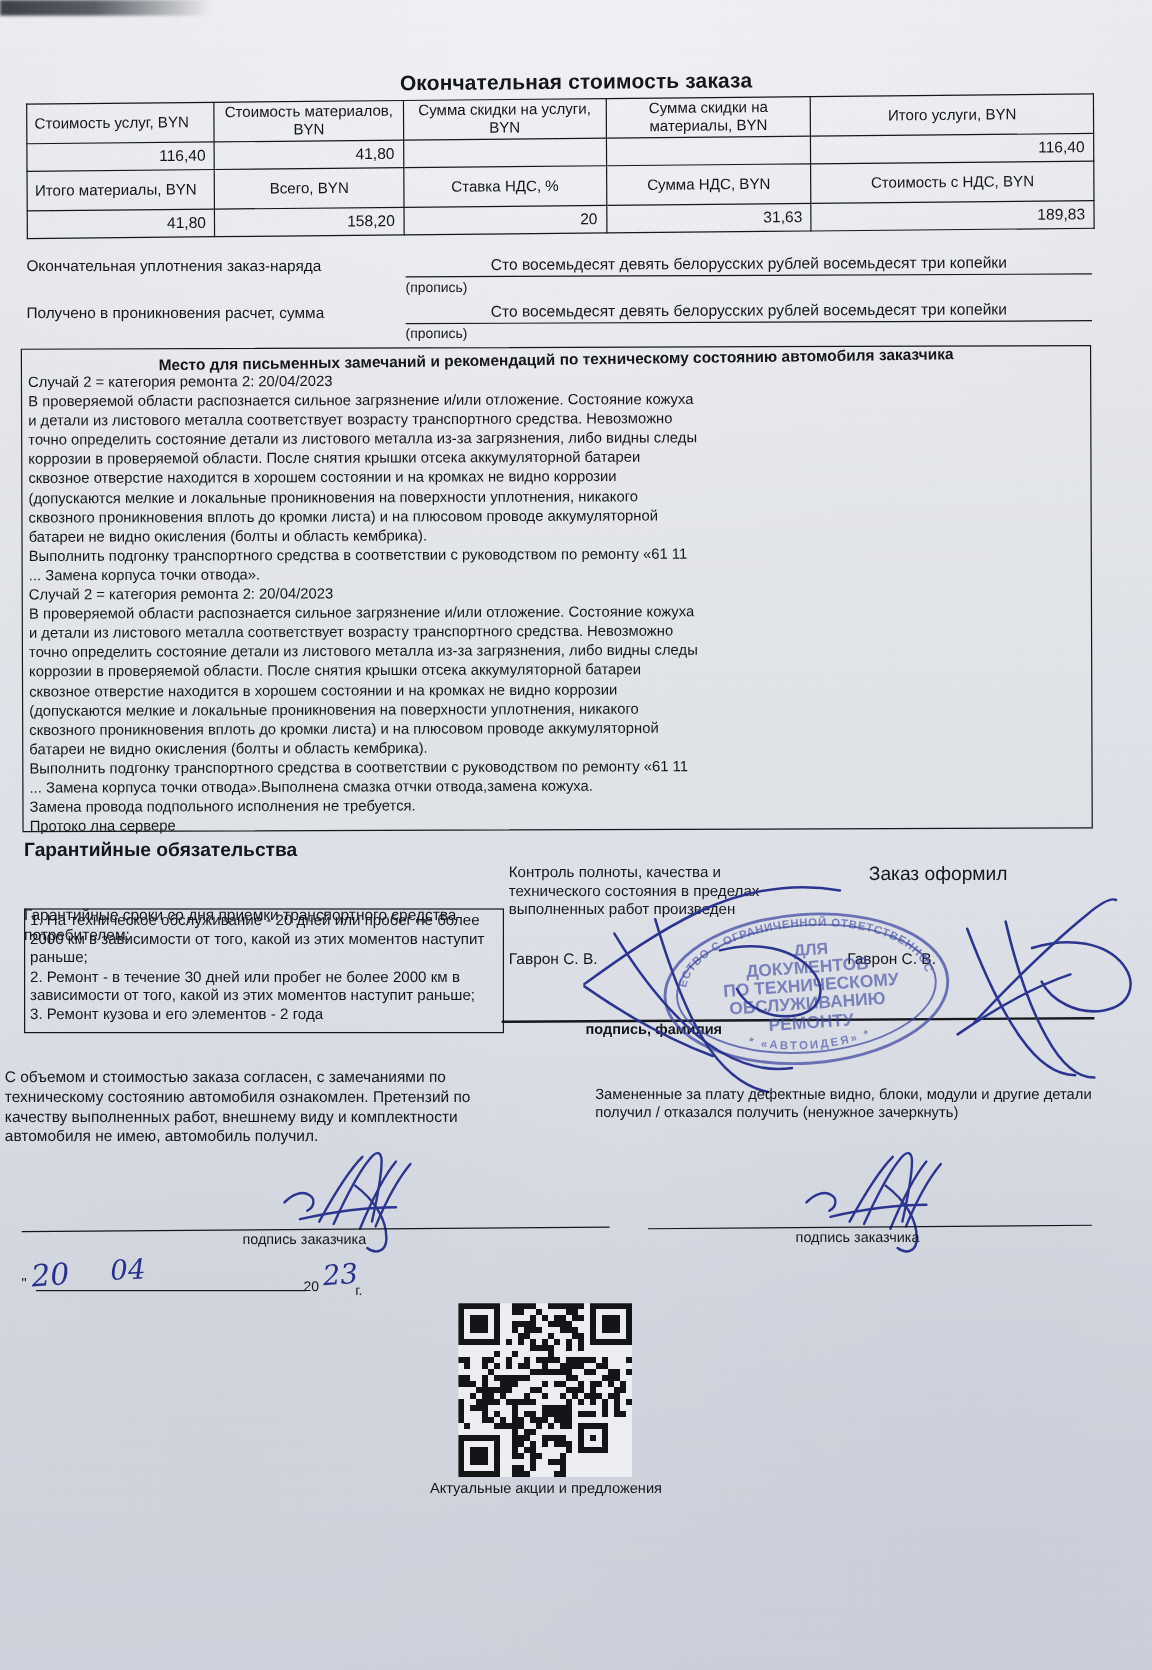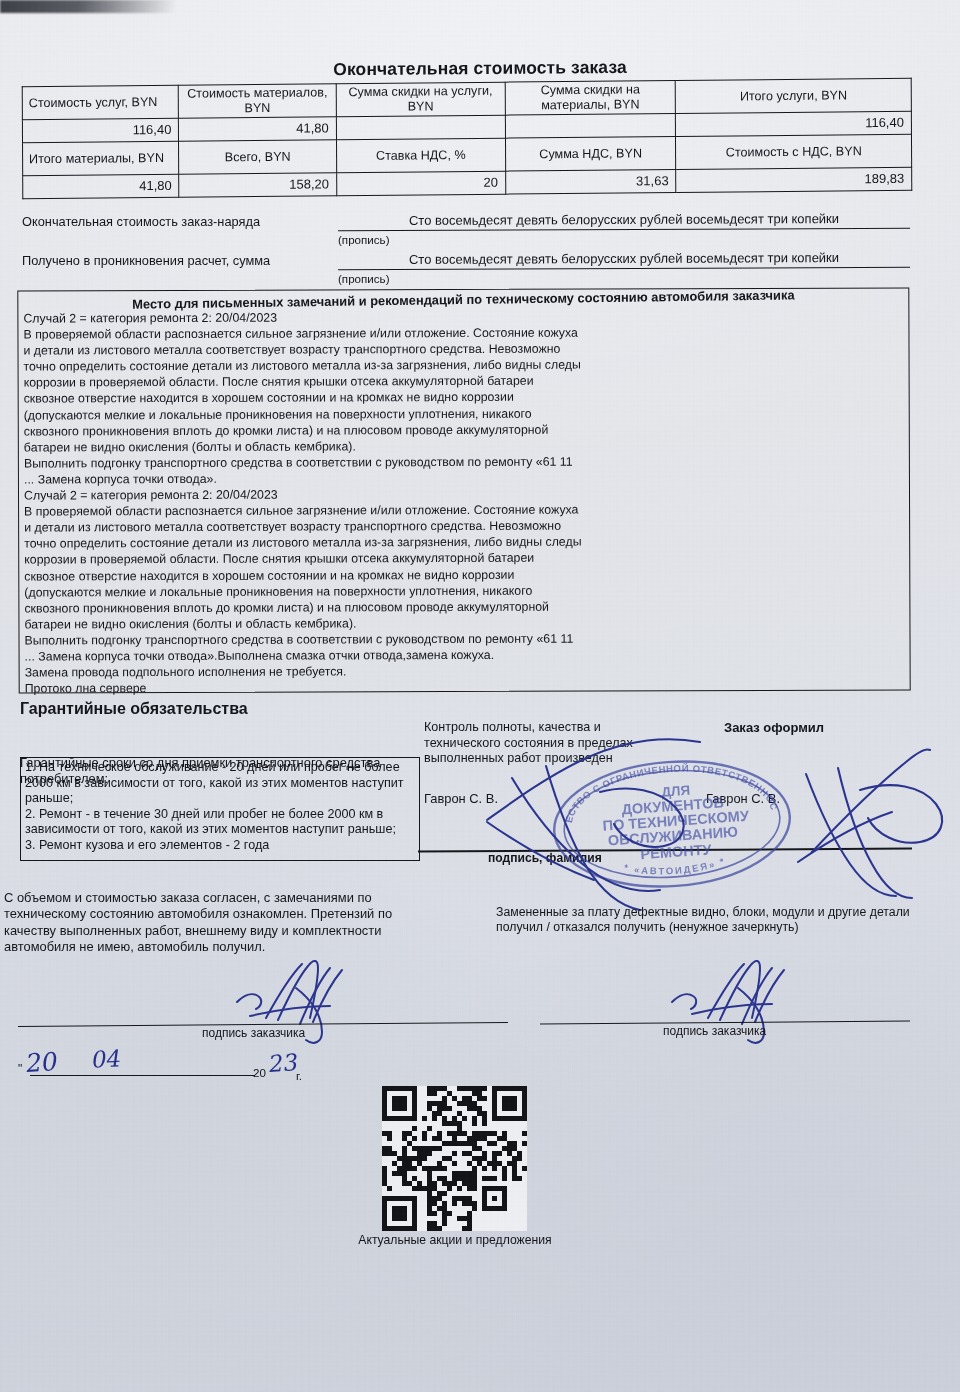--- a/index.html
+++ b/index.html
@@ -88,21 +88,21 @@
   #warranty-intro{left:20px;top:755px;width:380px;font-size:12.9px;line-height:16.4px;}
   #warranty-terms{
     left:20px;top:757px;width:400px;height:104px;
     border:1.5px solid #15171c;
     padding:2px 4px 0 4px;box-sizing:border-box;
     font-size:12.6px;line-height:15.6px;
   }
 
   
   #control-text{left:424px;top:720px;width:230px;font-size:12.6px;line-height:15.6px;}
-  #order-title{left:724px;top:720px;font-size:13px;font-weight:bold;}
+  #order-title{left:724px;top:720px;font-size:16px;font-weight:normal;}
   #control-name{left:424px;top:791px;font-size:12.9px;}
   #order-name{left:706px;top:791px;font-size:12.9px;}
   #sign-rule{left:418px;top:849px;width:494px;height:0;border-top:2.1px solid #15171c;transform:rotate(-0.35deg);}
   #sign-caption{left:488px;top:851px;font-size:12.1px;font-weight:bold;}
 
   
   #agree-left{left:4px;top:890px;width:420px;font-size:12.9px;line-height:16.4px;}
   #agree-right{left:496px;top:905px;width:420px;font-size:12.3px;line-height:15.2px;}
 
   
@@ -176,21 +176,21 @@
       <td class="val">41,80</td>
       <td class="val">158,20</td>
       <td class="val">20</td>
       <td class="val">31,63</td>
       <td class="val">189,83</td>
     </tr>
   </tbody>
     </table>
 </div>
 
-<div class="abs sum-label" style="left:22px;top:214px;">Окончательная стоимость заказ-наряда</div>
+<div class="abs sum-label" style="left:22px;top:214px;">Окончательная уплотнения заказ-наряда</div>
 <div class="abs sum-written" style="left:338px;top:212px;width:572px;transform:rotate(-0.25deg);">Сто восемьдесят девять белорусских рублей восемьдесят три копейки</div>
 <div class="abs propis" style="left:338px;top:233px;width:250px;">(пропись)</div>
 
 <div class="abs sum-label" style="left:22px;top:253px;">Получено в проникновения расчет, сумма</div>
 <div class="abs sum-written" style="left:338px;top:251px;width:572px;transform:rotate(-0.25deg);">Сто восемьдесят девять белорусских рублей восемьдесят три копейки</div>
 <div class="abs propis" style="left:338px;top:272px;width:250px;">(пропись)</div>
 
 <div id="remarks-box" class="abs">
   <div id="remarks-title">Место для письменных замечаний и рекомендаций по техническому состоянию автомобиля заказчика</div>
   <div id="remarks-body">Случай 2 = категория ремонта 2: 20/04/2023

